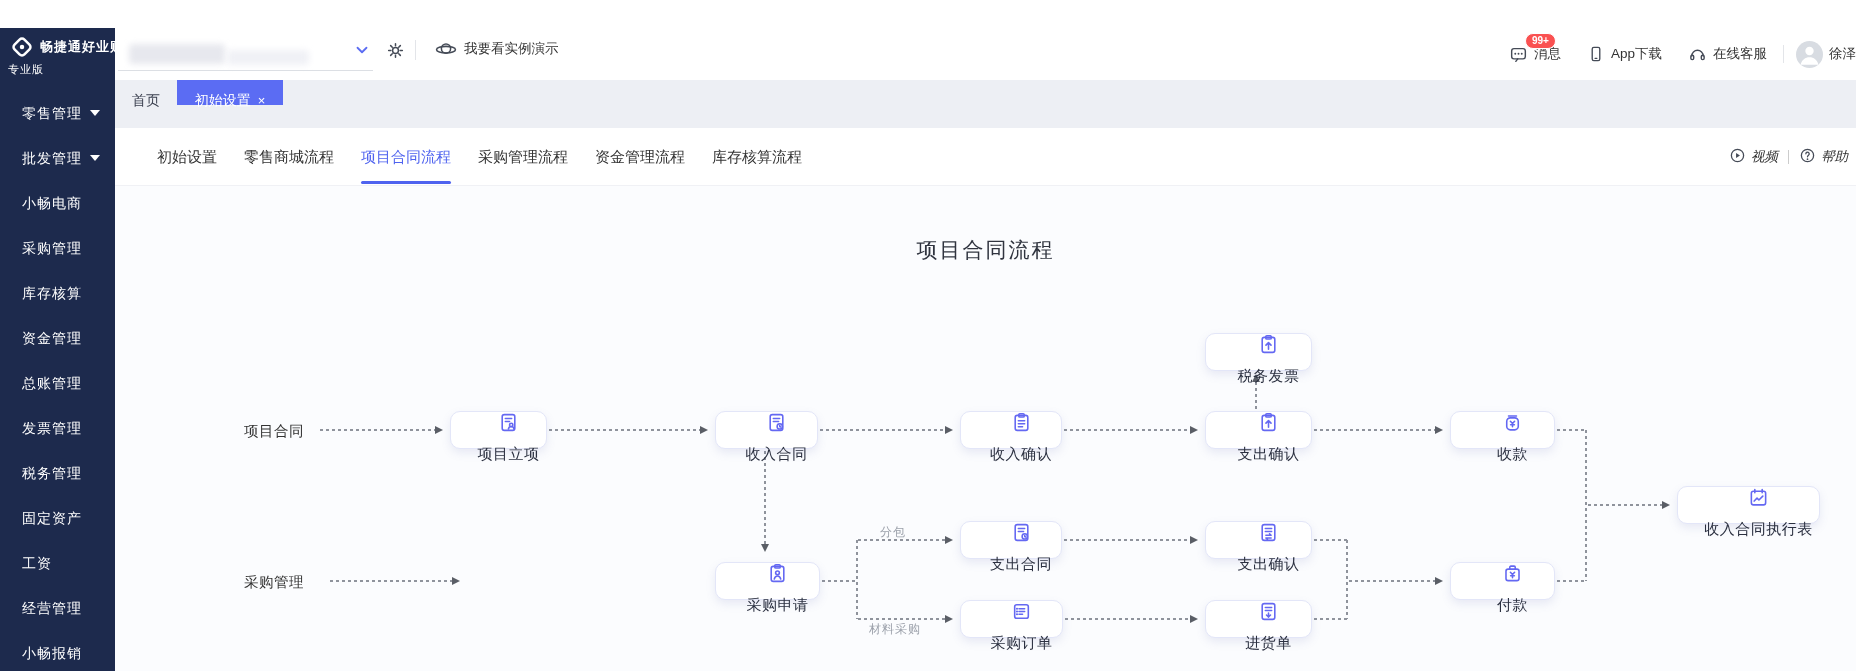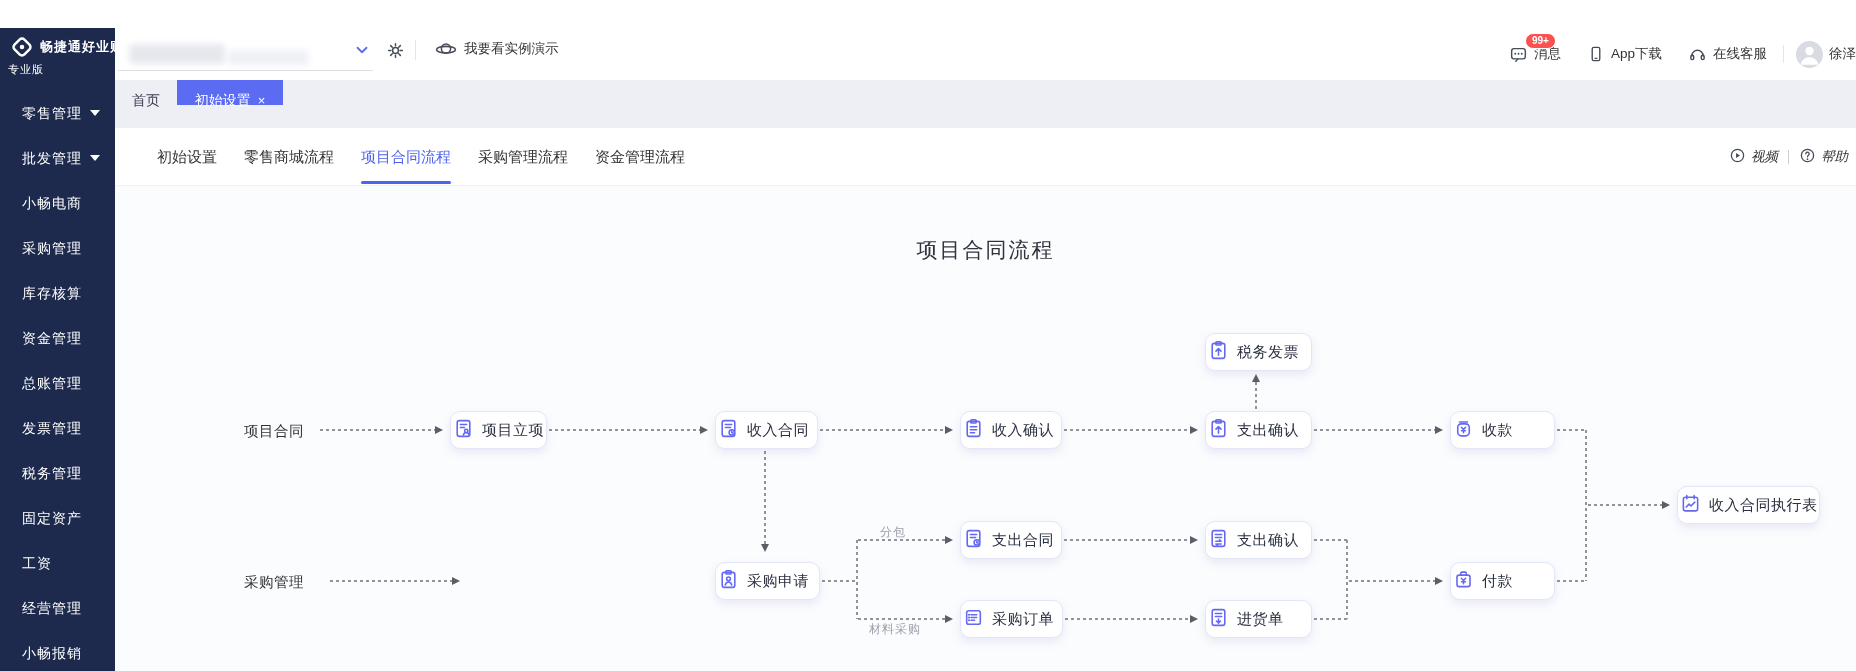--- a/index.html
+++ b/index.html
@@ -57,22 +57,22 @@
   .nav-right { position:absolute; right:8px; top:0; height:58px; display:flex; align-items:center; gap:6px;
                font-size:13.5px; color:#333;font-style:italic; }
   .nav-right .vdiv { width:0; height:14px; border-left:1px solid #ccc; margin:0 4px; }
   .nav-right .grp { display:flex; align-items:center; gap:5px; cursor:pointer; }
 
   
   .canvas { position:absolute; left:115px; top:186px; width:1741px; height:485px; background:#fbfcfe; }
   .flow-title { position:absolute; left:0; top:50px; width:1741px; text-align:center; font-size:21px;
                 color:#30343f; font-weight:500; letter-spacing:2px; }
   .flow-node { position:absolute; height:38px; background:#fff; border:1px solid #e3e6f8; border-radius:10px;
-               display:flex; align-items:center; padding-left:2px; gap:8px; cursor:pointer;
-               box-shadow:0 4px 10px rgba(100,112,180,0.13); }
+               display:flex; align-items:center; padding-left:20px; gap:8px; cursor:pointer;
+               box-shadow:0 4px 10px rgba(100,112,180,0.13);flex-direction:column; }
   .flow-node .nlabel { font-size:15px; color:#2b3040; letter-spacing:0.5px; white-space:nowrap; }
   .flow-node svg { flex:0 0 auto; }
   .row-label { position:absolute; font-size:14.5px; color:#333; letter-spacing:0.5px; }
   .branch-label { position:absolute; font-size:12px; color:#9ba0aa; letter-spacing:1px; white-space:nowrap; }
   .dash-h { position:absolute; height:2px;
             background:repeating-linear-gradient(to right,#8f939c 0 3px,transparent 3px 6px); }
   .dash-v { position:absolute; width:2px;
             background:repeating-linear-gradient(to bottom,#8f939c 0 3px,transparent 3px 6px); }
   .ah-r { position:absolute; width:0; height:0; border-top:4.5px solid transparent;
           border-bottom:4.5px solid transparent; border-left:8px solid #5a5e66; }
@@ -192,20 +192,21 @@
   </div>
 </div>
 
 <div class="nav-strip">
   <div class="nav-tabs" id="nav-tabs">
       <div class="nav-tab">初始设置</div>
       <div class="nav-tab">零售商城流程</div>
       <div class="nav-tab active">项目合同流程</div>
       <div class="nav-tab">采购管理流程</div>
       <div class="nav-tab">资金管理流程</div>
+      <div class="nav-tab">库存核算流程</div>
     </div>
   <div class="nav-right">
     <div class="grp">
       <span>
         <svg width="17" height="17" viewBox="0 0 20 20" fill="none" stroke="#454b57" stroke-width="1.5">
             <circle cx="10" cy="10" r="7.2"></circle>
             <path d="M8.3 7.2l4.6 2.8-4.6 2.8z" fill="#454b57" stroke="none"></path>
           </svg>
       </span>
       <span>视频</span>

